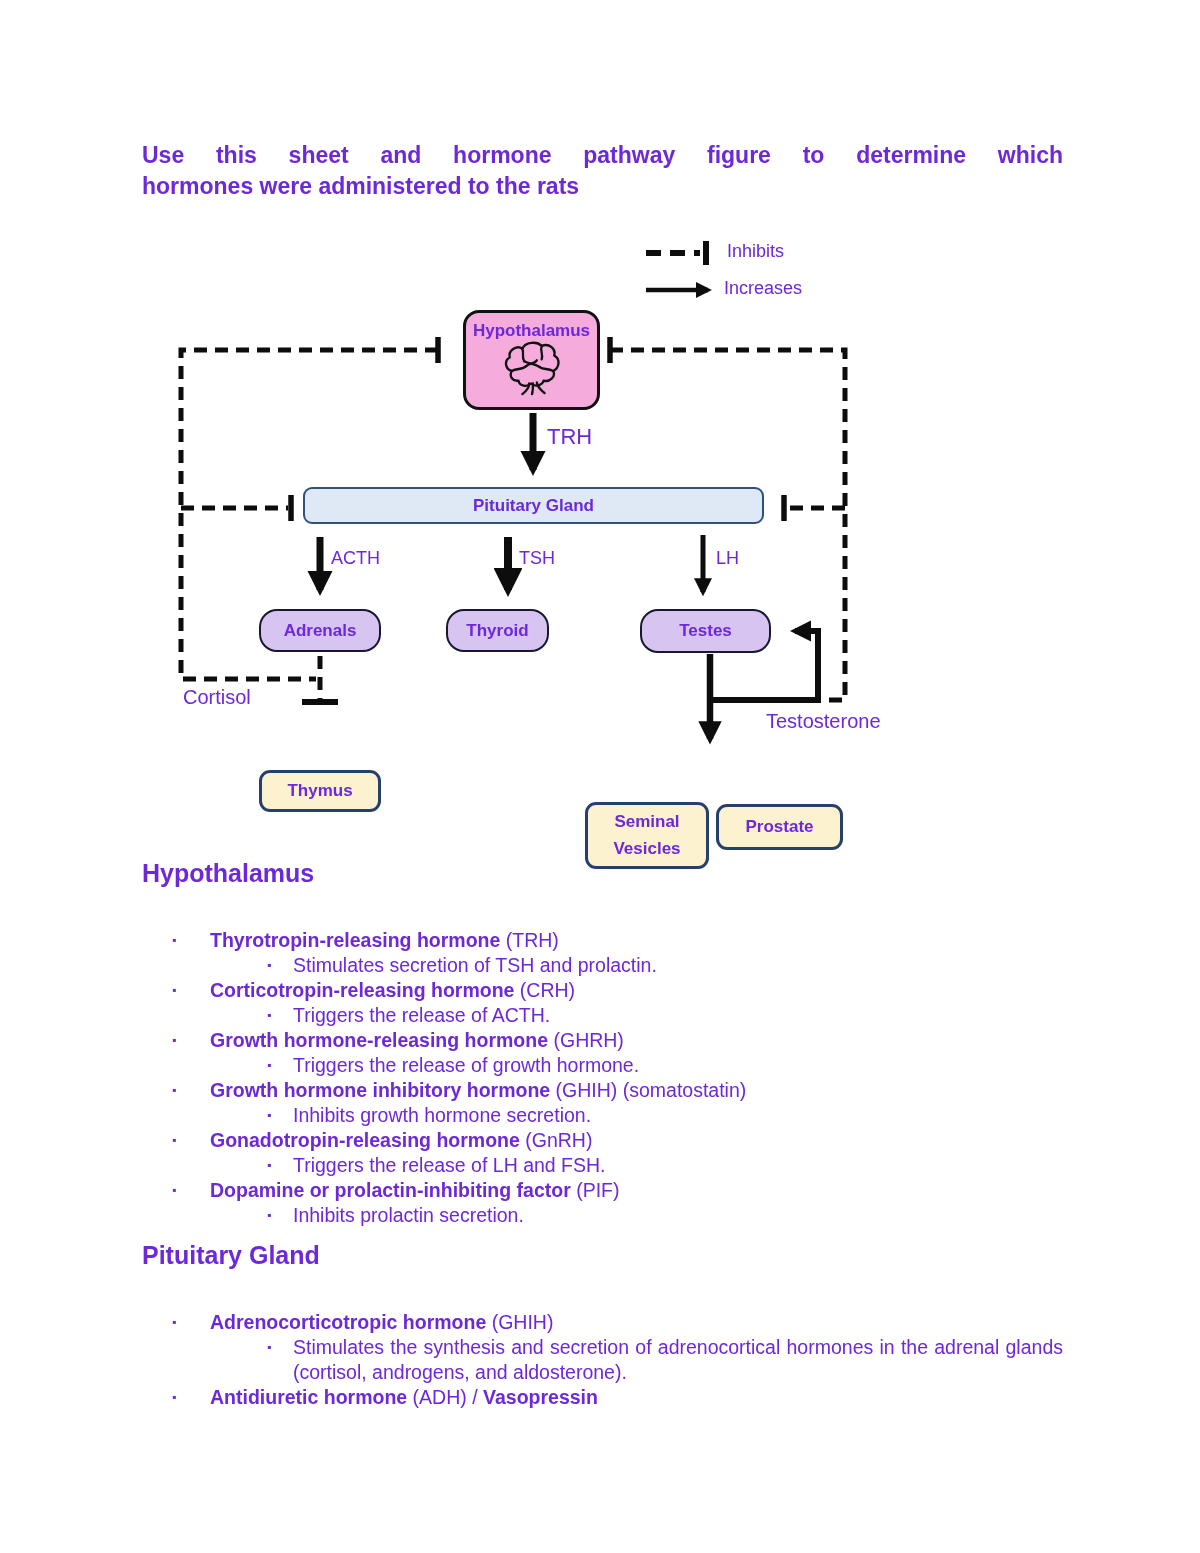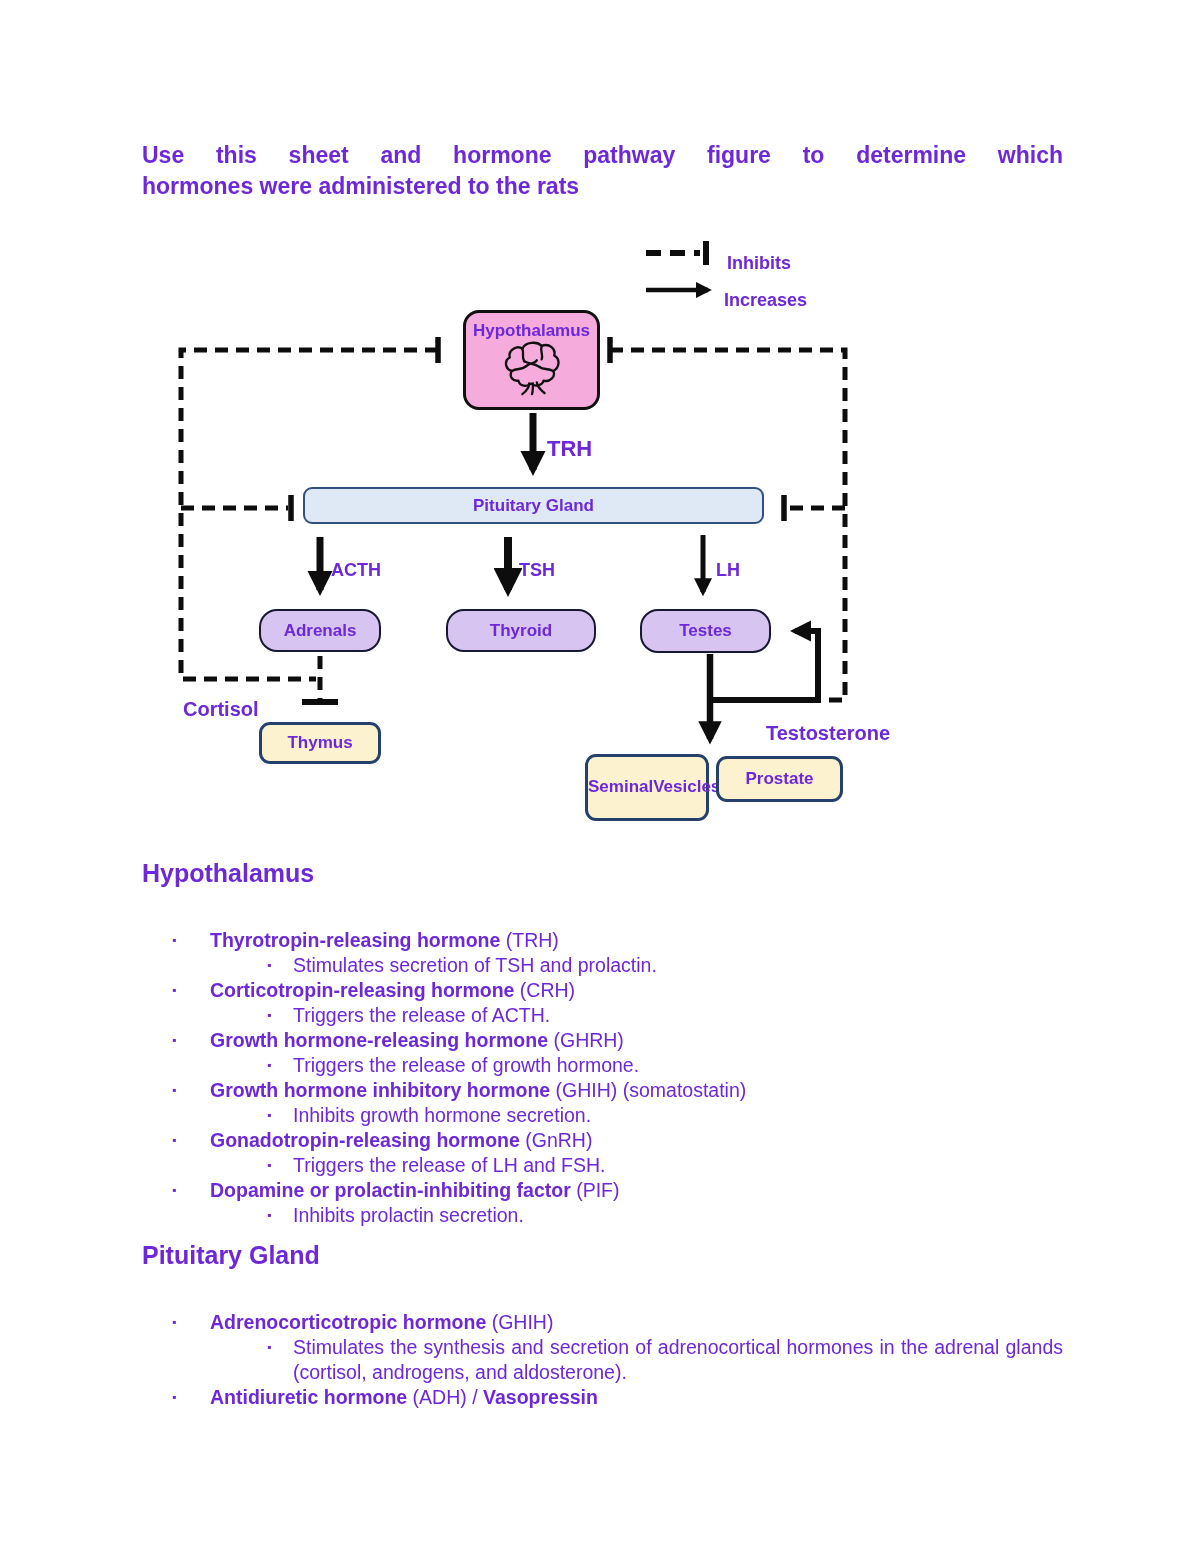--- a/index.html
+++ b/index.html
@@ -15,29 +15,29 @@
 
   
   .dbox{position:absolute;box-sizing:border-box;display:flex;align-items:center;justify-content:center;
         text-align:center;font-weight:bold;font-size:17px;line-height:1.25;}
   #box-hypothalamus{left:463px;top:310px;width:137px;height:100px;background:#F5ABDB;
         border:3px solid #111;border-radius:16px;flex-direction:column;justify-content:flex-start;padding-top:7px;}
   #box-pituitary{left:303px;top:487px;width:461px;height:37px;background:#DEE9F5;
         border:2.5px solid #30507E;border-radius:9px;}
   .organ{background:#D7C4F1;border:2.5px solid #171832;border-radius:18px;}
   #box-adrenals{left:259px;top:609px;width:122px;height:43px;}
-  #box-thyroid{left:446px;top:609px;width:150px;height:43px;}
+  #box-thyroid{left:446px;top:609px;width:103px;height:43px;}
   #box-testes{left:640px;top:609px;width:131px;height:44px;}
-  .cream{background:#FCF2CF;border:3px solid #24406B;border-radius:11px;}
+  .cream{background:#FCF2CF;border:3px solid #24406B;border-radius:11px;margin-top:48px;}
   #box-thymus{left:259px;top:722px;width:122px;height:42px;}
-  #box-seminal{left:585px;top:754px;width:124px;height:67px;flex-direction:row;line-height:1.55;justify-content:space-between;}
+  #box-seminal{left:585px;top:754px;width:124px;height:67px;flex-direction:column;line-height:1.55;}
   #box-prostate{left:716px;top:756px;width:127px;height:46px;}
 
   
-  .dlabel{position:absolute;font-weight:bold;white-space:nowrap;margin-top:12px;}
+  .dlabel{position:absolute;font-weight:normal;white-space:nowrap;}
   #lbl-trh{left:547px;top:424px;font-size:22px;}
   #lbl-acth{left:331px;top:548px;font-size:18px;}
   #lbl-tsh{left:519px;top:548px;font-size:18px;}
   #lbl-lh{left:716px;top:548px;font-size:18px;}
   #lbl-cortisol{left:183px;top:686px;font-size:20px;}
   #lbl-testosterone{left:766px;top:710px;font-size:20px;}
   #lbl-inhibits{left:727px;top:241px;font-size:18px;}
   #lbl-increases{left:724px;top:278px;font-size:18px;text-align:center;}
 
   

